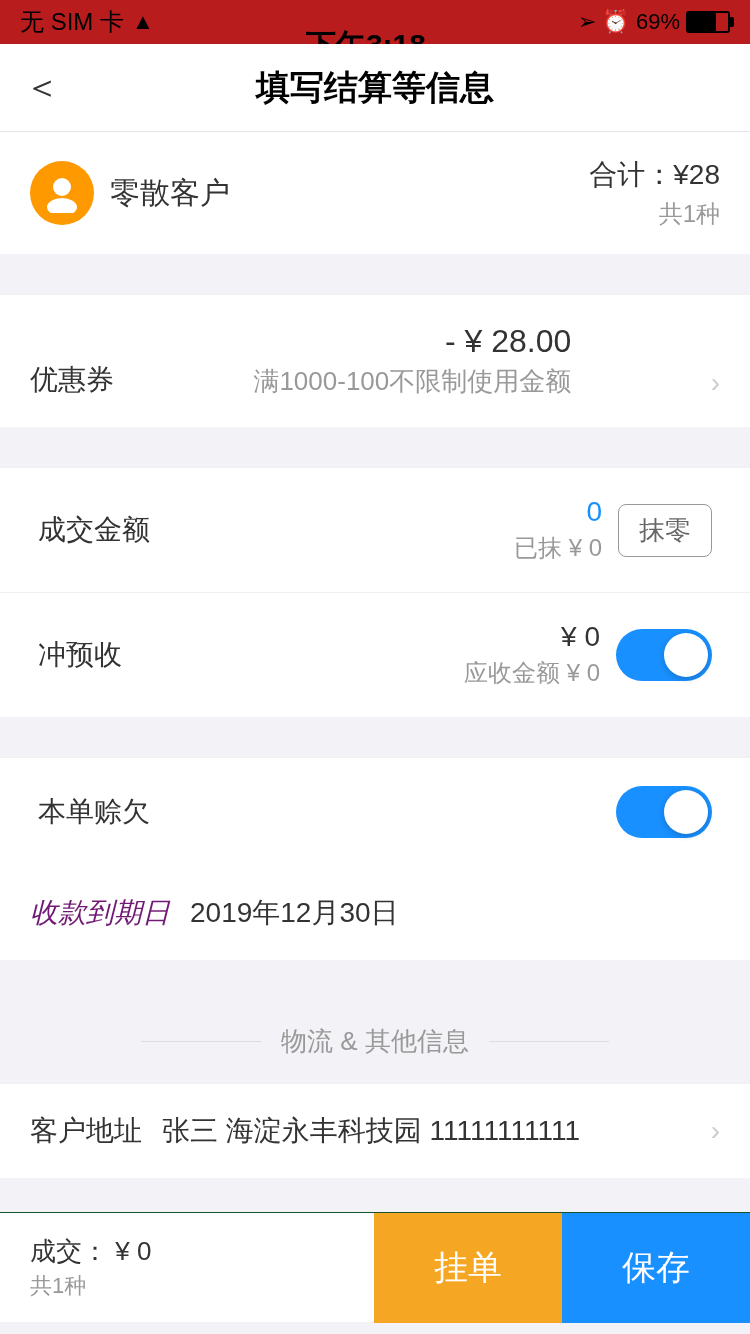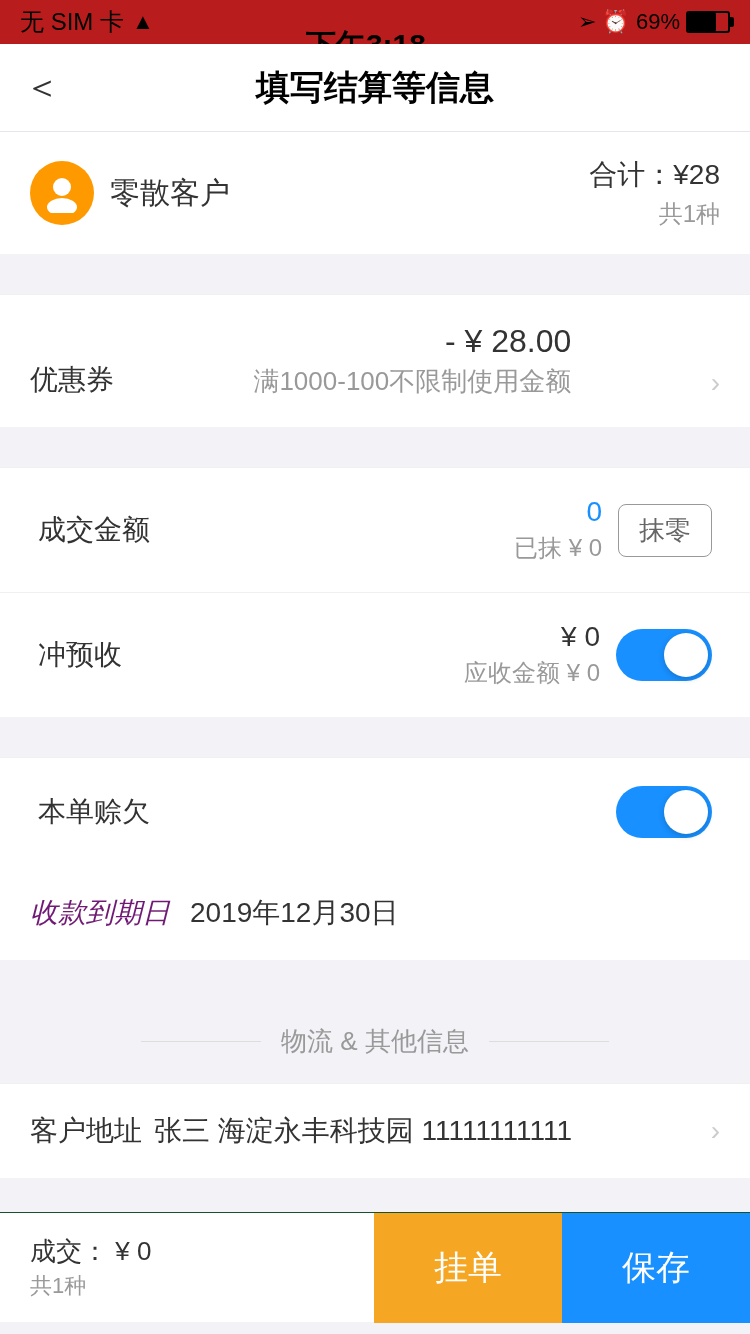--- a/index.html
+++ b/index.html
@@ -241,21 +241,21 @@
       padding: 28px 30px;
       display: flex;
       align-items: center;
       justify-content: space-between;
       border-top: 1px solid #f0f0f0;
     }
     .address-label {
       font-size: 28px;
       color: #333;
       flex-shrink: 0;
-      margin-right: 12px;
+      margin-right: 20px;
     }
     .address-value {
       font-size: 28px;
       color: #333;
       flex: 1;
     }
 
     
     .bottom-bar {
       position: fixed;

